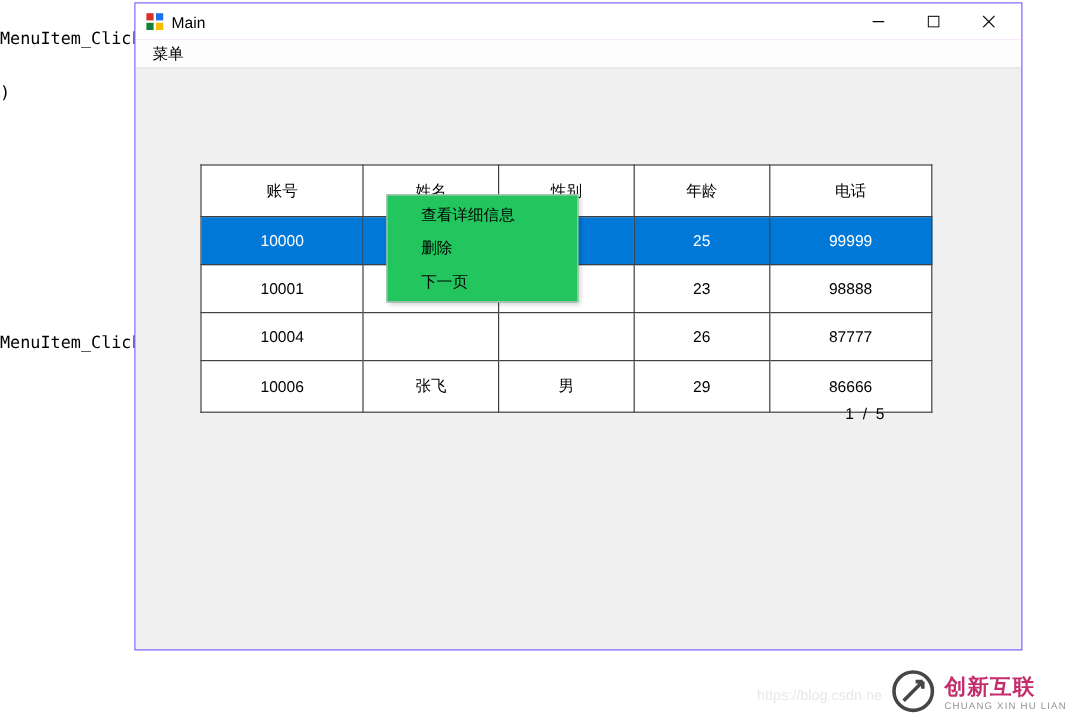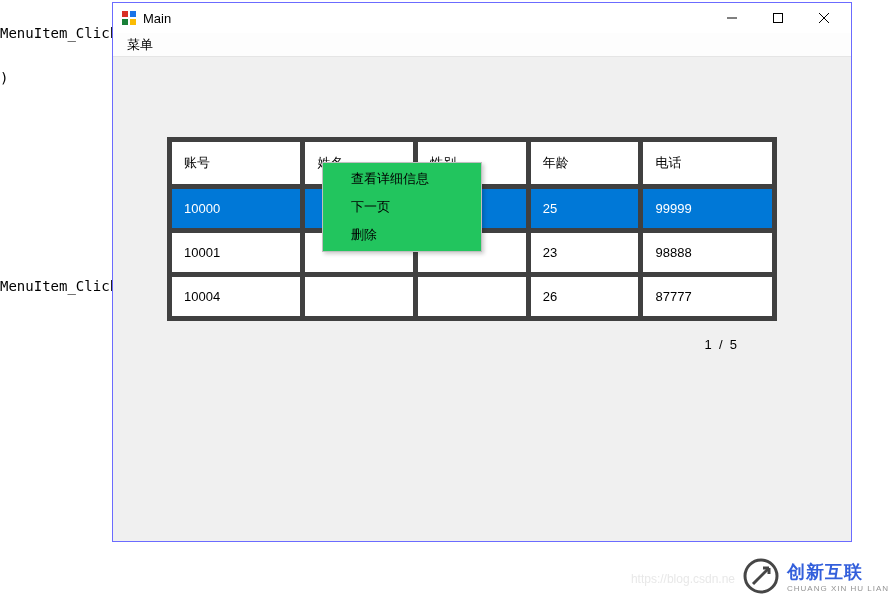--- a/index.html
+++ b/index.html
@@ -66,22 +66,22 @@
   }
   .data-table {
     position: absolute;
     left: 54px;
     top: 80px;
     width: 610px;
     border-collapse: collapse;
     background: #fff;
   }
   .data-table th, .data-table td {
-    border: 5px solid #404040;
-    text-align: left;
+    border: 1px solid #404040;
+    text-align: center;
     height: 28px;
     font-size: 13px;
     font-weight: normal;
     padding: 12px;
   }
   .data-table th { font-weight: normal; }
   .row-selected td {
     background: #0078d7;
     color: #fff;
   }
@@ -115,21 +115,21 @@
     right: 6px;
     bottom: 4px;
     display: flex;
     align-items: center;
     opacity: 0.9;
   }
   .wm-logo {
     width: 40px; height: 40px;
     margin-right: 6px;
   }
-  .wm-text { font-size: 18px; color: #1d4ed8; font-weight: bold; letter-spacing: 1px;}
+  .wm-text { font-size: 18px; color: #be185d; font-weight: bold; letter-spacing: 1px;}
   .wm-sub { font-size: 8px; color: #888; letter-spacing: 1px; display:block; text-align:center;}
   .wm-url {
     position: absolute;
     right: 160px;
     bottom: 14px;
     font-size: 12px;
     color: #e8e8e8;
   }
 </style>
 </head>
@@ -201,36 +201,43 @@
           <td>23</td>
           <td>98888</td>
         </tr>
         <tr>
           <td>10004</td>
           <td></td>
           <td></td>
           <td>26</td>
           <td>87777</td>
         </tr>
+        <tr>
+          <td>10006</td>
+          <td>张飞</td>
+          <td>男</td>
+          <td>29</td>
+          <td>86666</td>
+        </tr>
       </tbody>
     </table>
 
     <div class="pager">
       <span>1</span>
       &nbsp;<span>/</span>&nbsp;
       <span>5</span>
     </div>
 
   </div>
 </div>
 
 <div class="context-menu">
   <div class="context-menu-item">查看详细信息</div>
+  <div class="context-menu-item">删除</div>
   <div class="context-menu-item">下一页</div>
-  <div class="context-menu-item">删除</div>
 </div>
 
 <div class="wm-url">https://blog.csdn.ne</div>
 <div class="watermark">
   <svg class="wm-logo" viewBox="0 0 40 40">
     <circle cx="20" cy="20" r="16" fill="none" stroke="#333" stroke-width="3"></circle>
     <line x1="12" y1="28" x2="28" y2="12" stroke="#333" stroke-width="3"></line>
     <line x1="22" y1="12" x2="28" y2="12" stroke="#333" stroke-width="3"></line>
     <line x1="28" y1="12" x2="28" y2="18" stroke="#333" stroke-width="3"></line>
   </svg>

